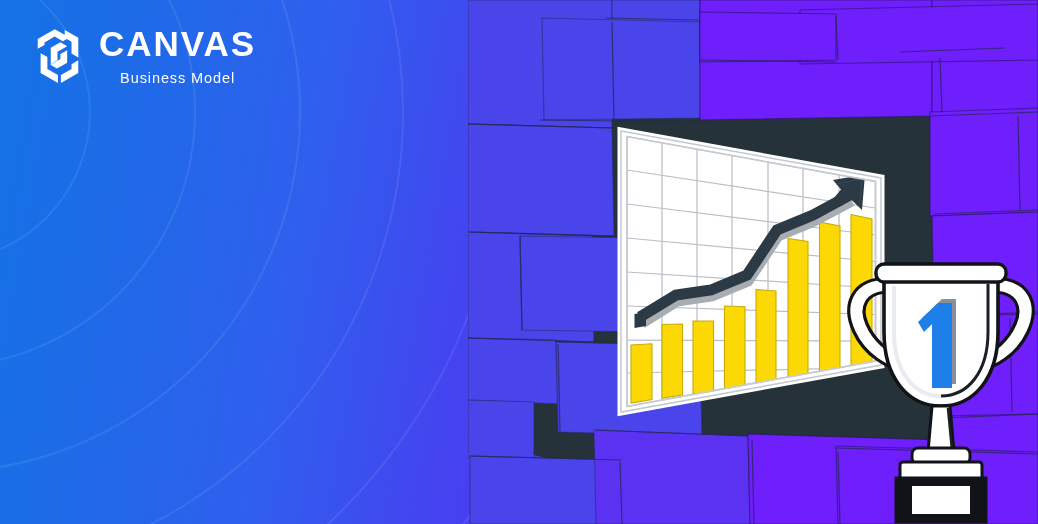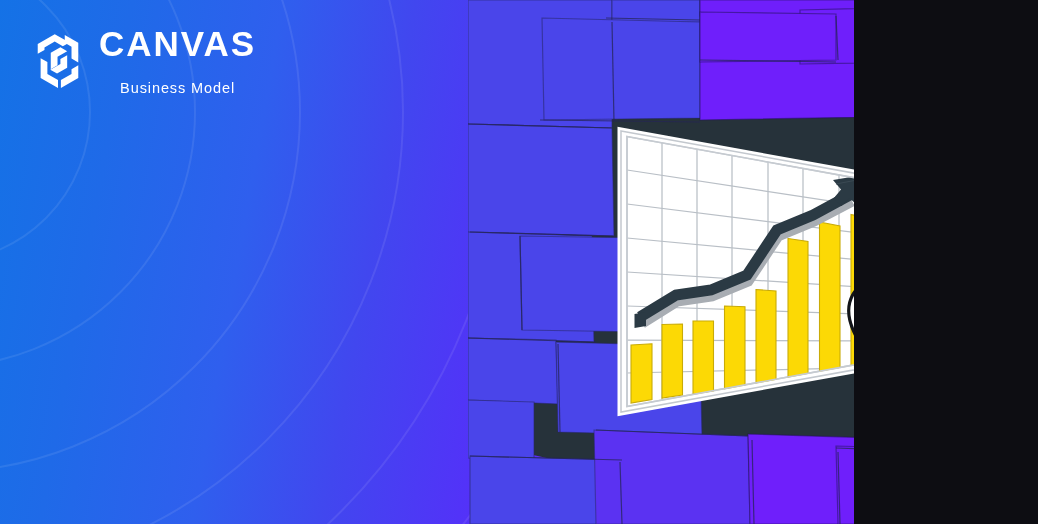--- a/index.html
+++ b/index.html
@@ -8,21 +8,21 @@
   html, body {
     width: 1038px;
     height: 524px;
     overflow: hidden;
     background: #0d0d12;
     font-family: "Liberation Sans", sans-serif;
   }
 
   #banner {
     position: relative;
-    width: 854px;
+    width: 1038px;
     height: 524px;
     overflow: hidden;
     background: linear-gradient(100deg,
         #1472e6 0%,
         #1f6ae8 14%,
         #2f5fee 30%,
         #4147ef 44%,
         #5233f8 58%,
         #6a22fb 74%,
         #731cfd 88%,
@@ -75,21 +75,21 @@
     letter-spacing: 2.0px;
     line-height: 1.0;
     font-family: "Liberation Sans", sans-serif;
   }
   .logo-sub {
     color: #ffffff;
     font-size: 14.5px;
     font-weight: normal;
     letter-spacing: 0.9px;
     line-height: 1.0;
-    margin-top: 20px;
+    margin-top: 10px;
     font-family: "Liberation Sans", sans-serif;
   }
 
   
   .headline {
     position: absolute;
     left: 33px;
     top: 188px;
     width: 420px;
     color: #ffffff;

